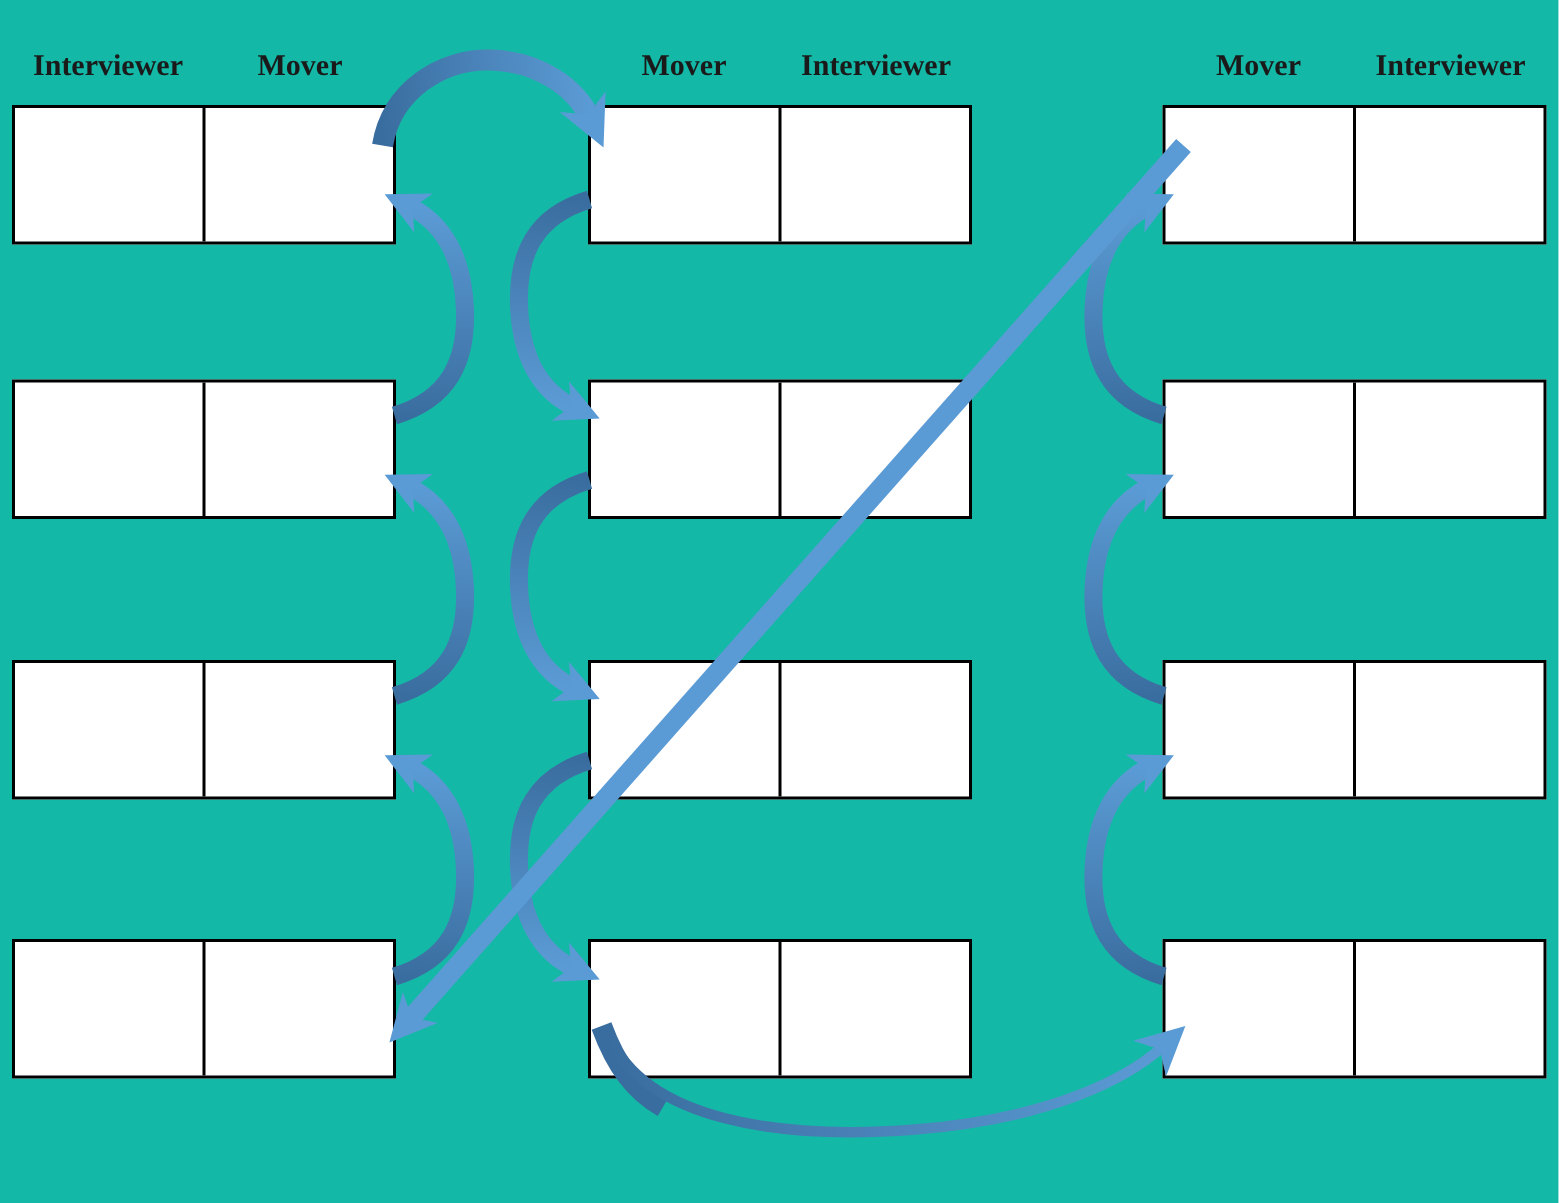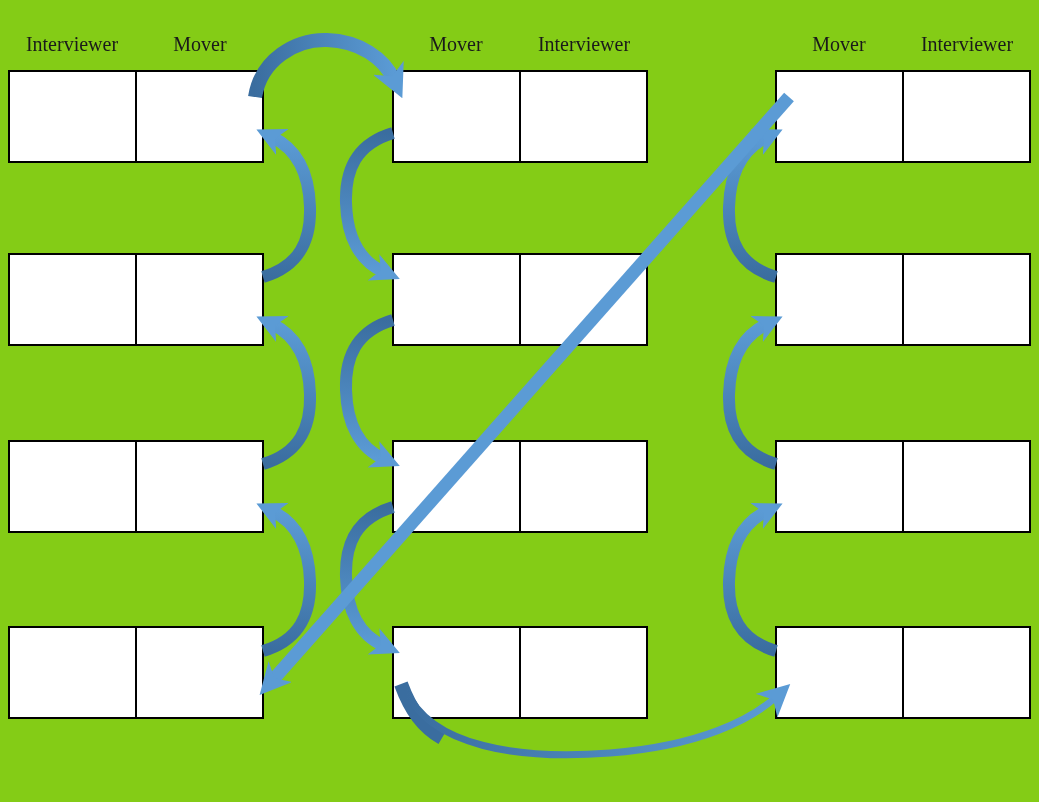--- a/index.html
+++ b/index.html
@@ -12,21 +12,21 @@
   .cell.first{border-right:2px solid #000;}
   .hdr{
     position:absolute;height:24px;line-height:24px;text-align:center;
     font-size:20px;color:#1a1a1a;white-space:nowrap;
   }
   .arrows{position:absolute;left:0;top:0;pointer-events:none;}
 </style>
 </head>
 <body>
 
-<div class="canvas" id="canvas" style="background: #84cc16;">
+<div class="canvas" id="canvas" style="background: #14b8a6; font-weight: bold;">
   <div class="hdr" style="left: 8px; top: 32px; width: 128px; color: rgb(26, 26, 26);">Interviewer</div>
     <div class="hdr" style="left: 136px; top: 32px; width: 128px; color: rgb(26, 26, 26);">Mover</div>
     <div class="pair" style="left: 8px; top: 70px; width: 256px; height: 93px; border-color: rgb(0, 0, 0);">
       <div class="cell first" style="border-right-color: rgb(0, 0, 0);"></div>
       <div class="cell"></div>
     </div>
     <div class="pair" style="left: 8px; top: 253px; width: 256px; height: 93px; border-color: rgb(0, 0, 0);">
       <div class="cell first" style="border-right-color: rgb(0, 0, 0);"></div>
       <div class="cell"></div>
     </div>

